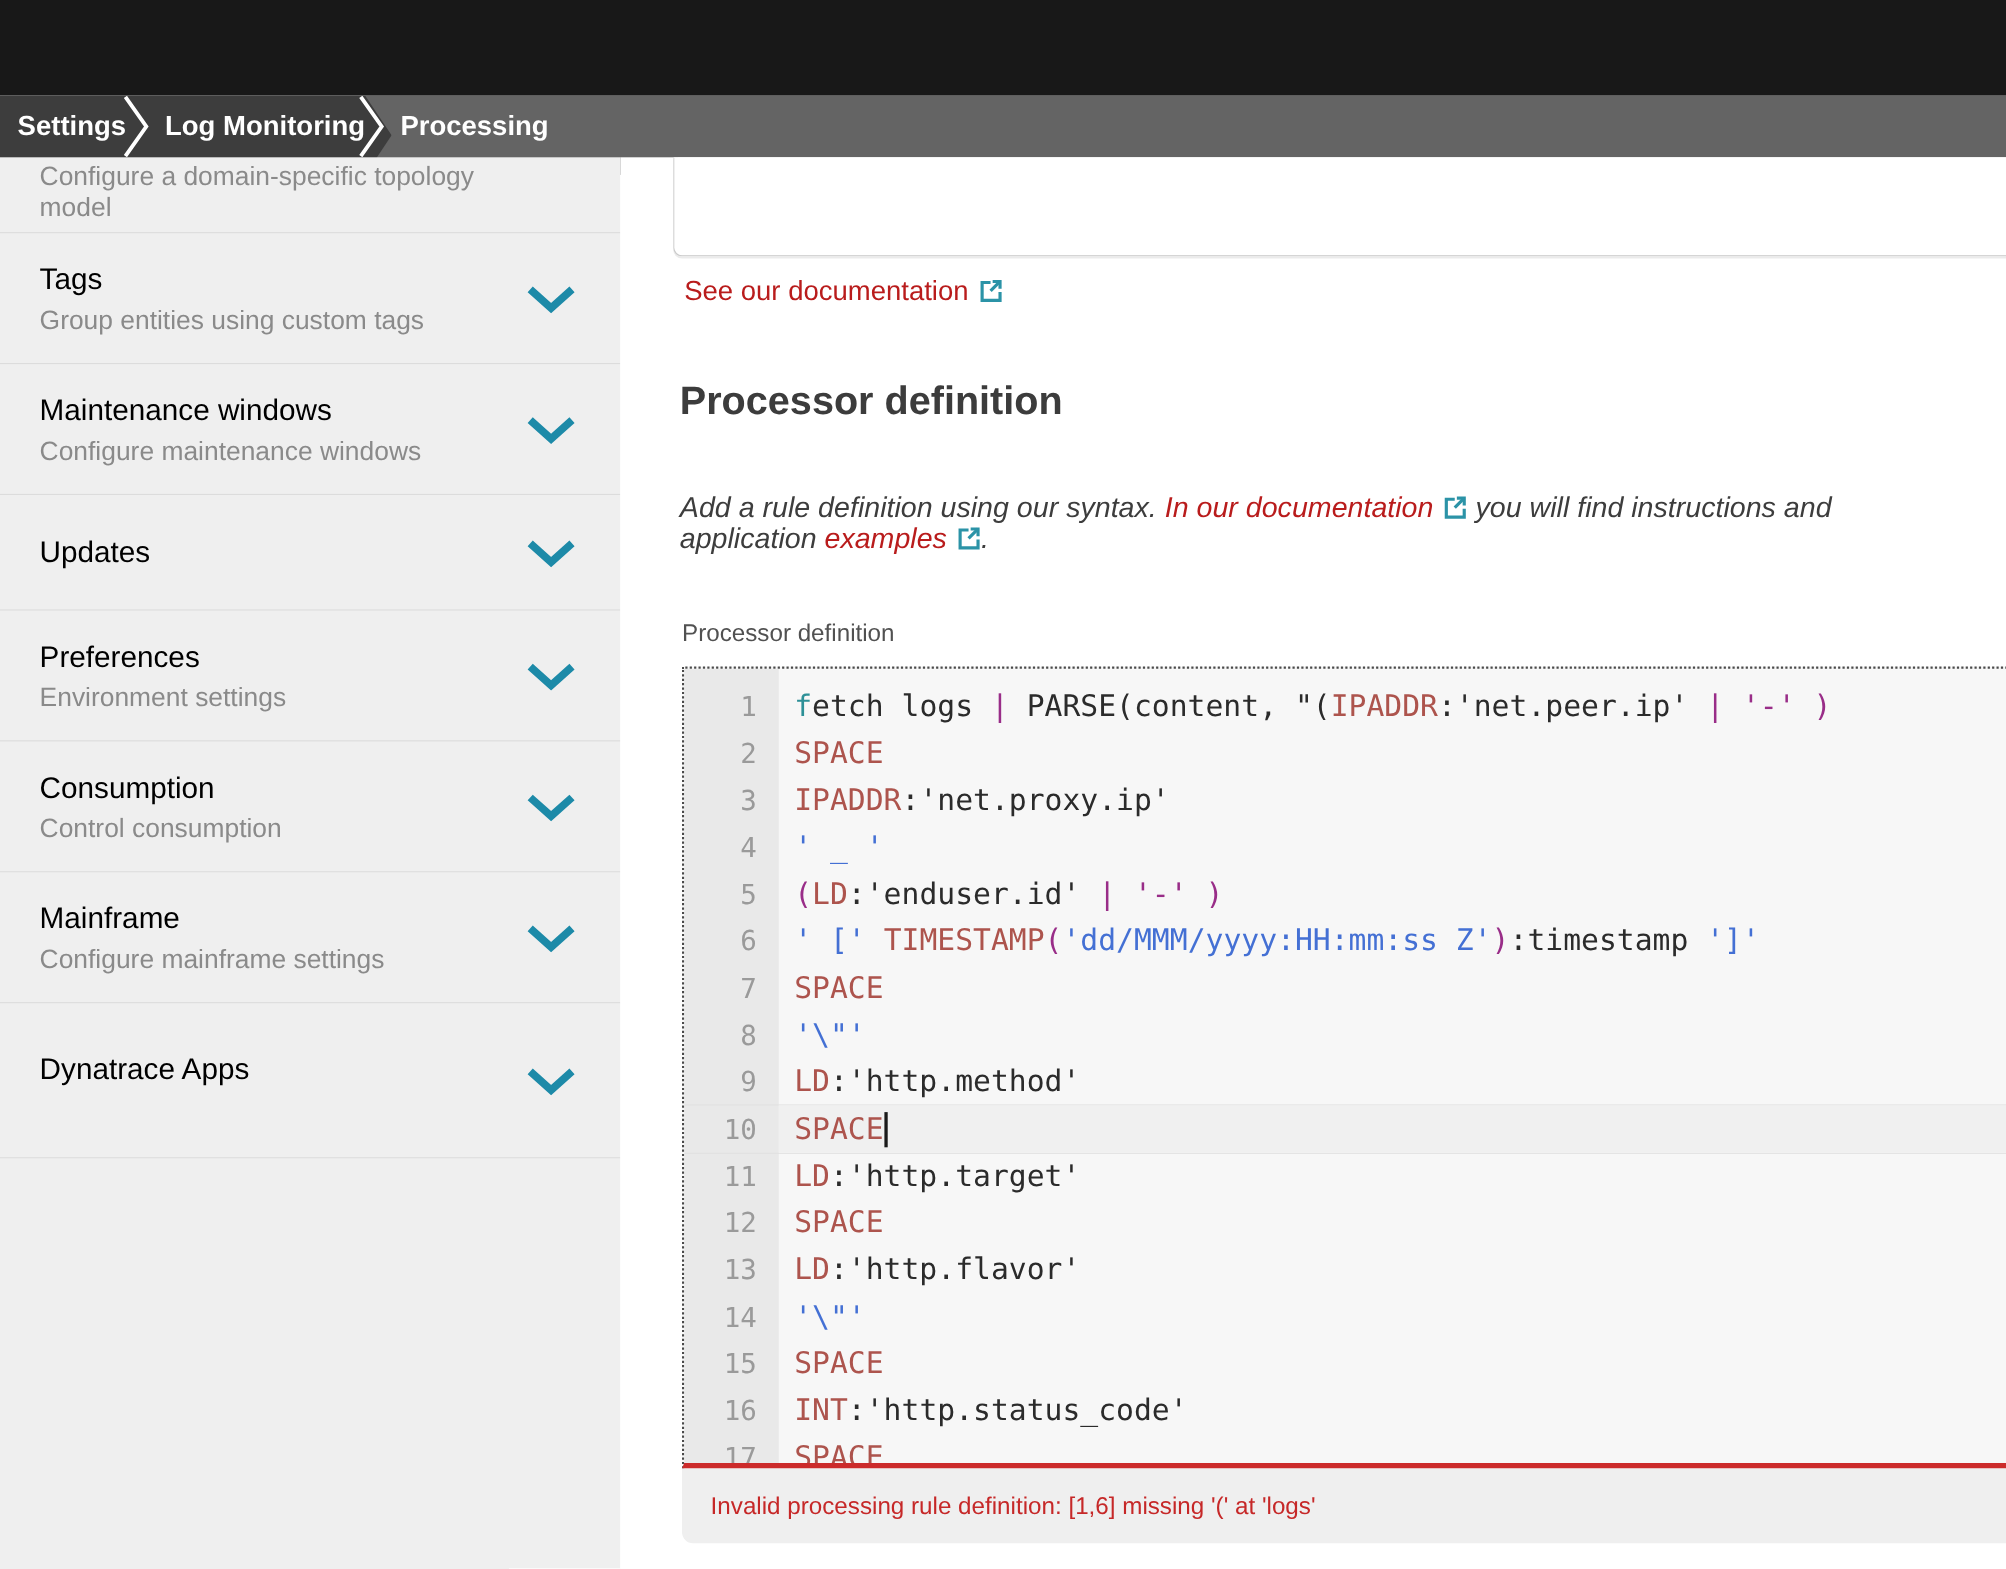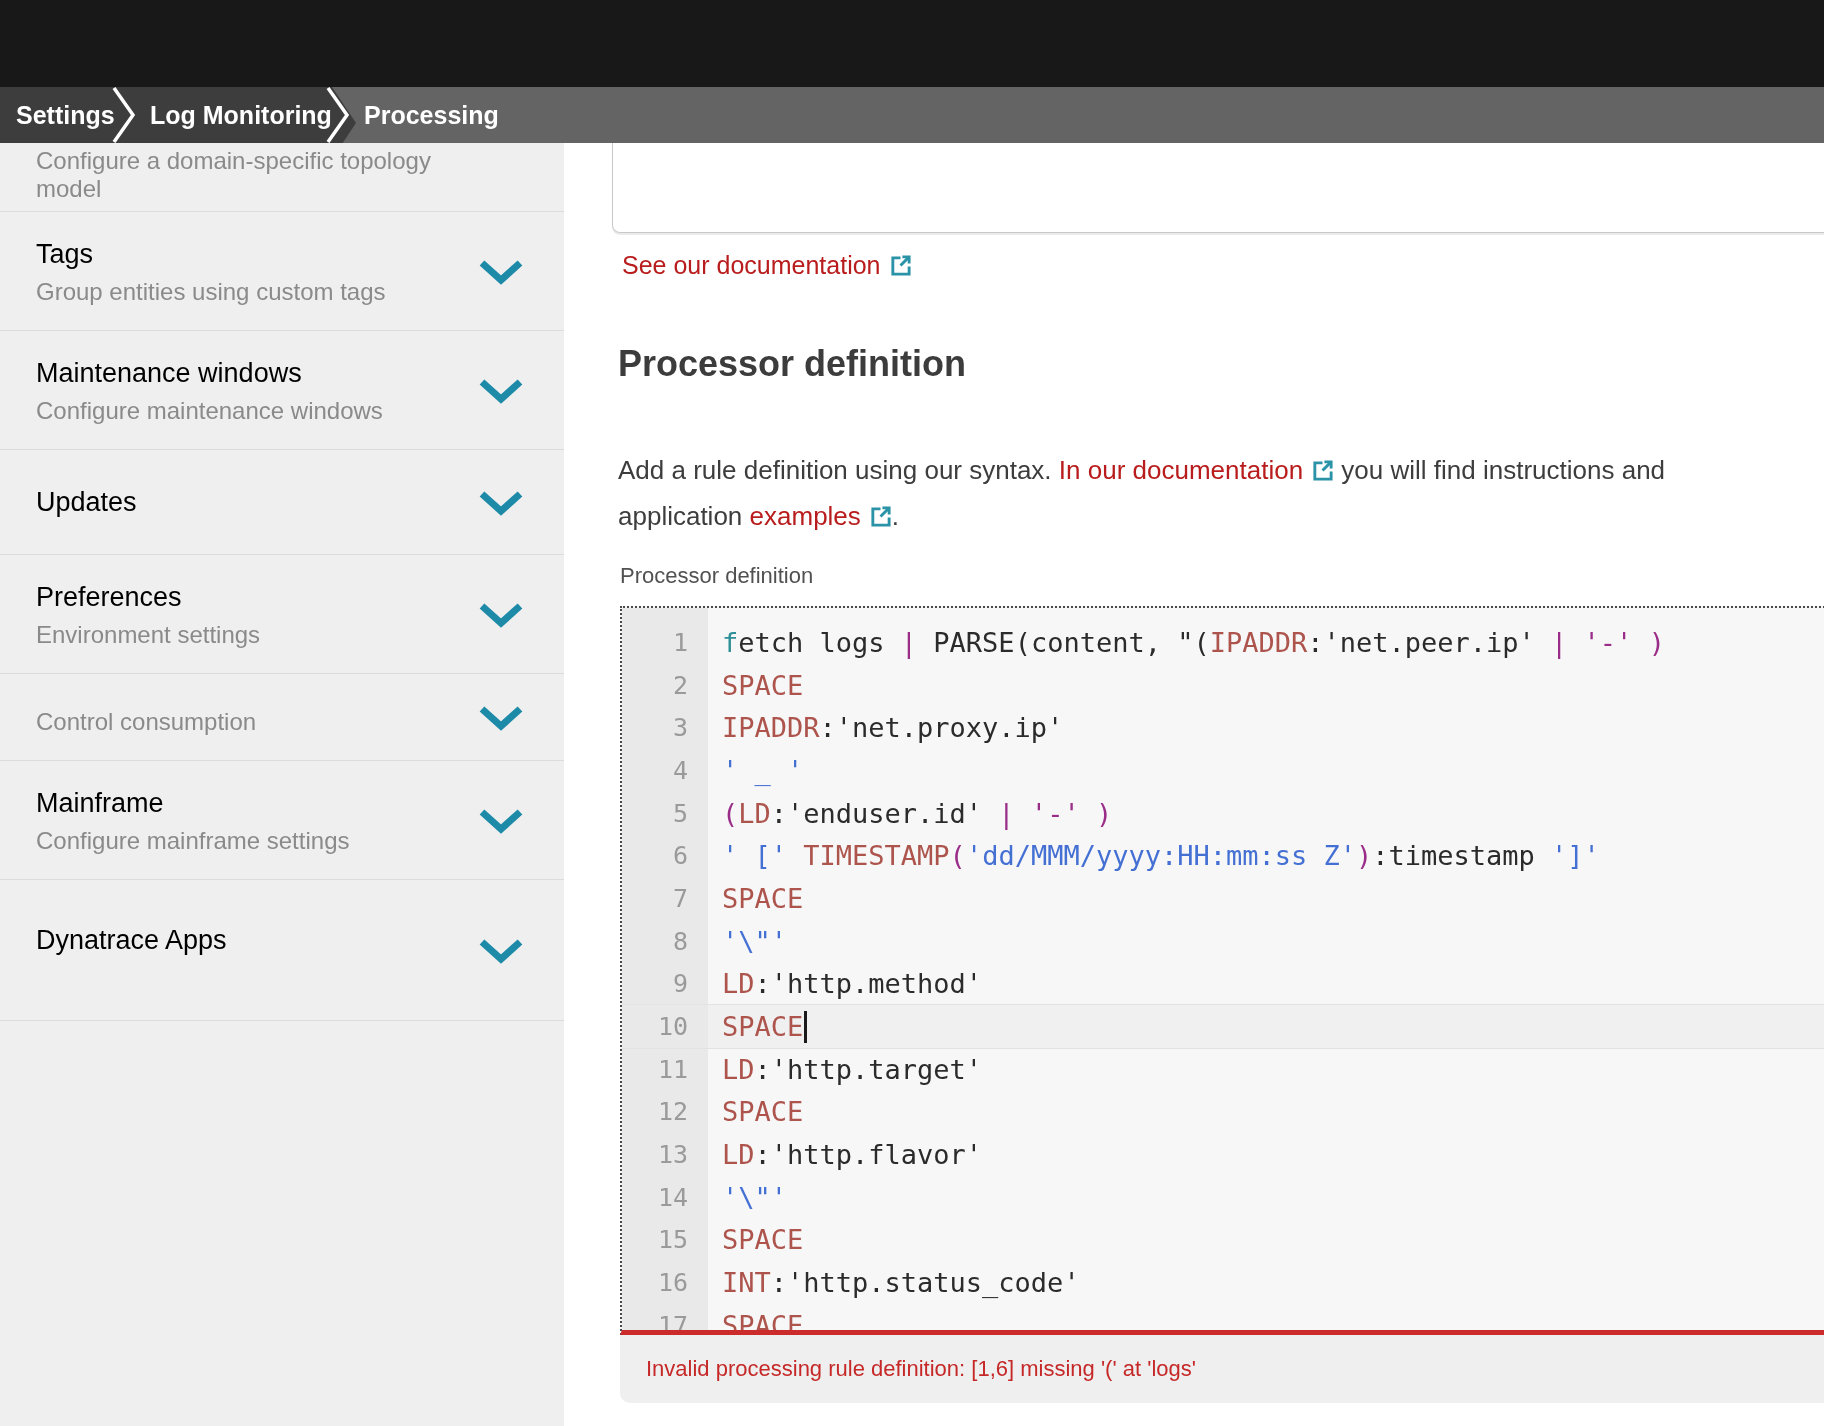--- a/index.html
+++ b/index.html
@@ -36,21 +36,21 @@
   
   .top-input{
     position:absolute;left:48px;top:0;right:-20px;height:89px;background:#fff;
     border:1px solid #c9c9c9;border-top:none;border-radius:0 0 8px 8px;
     box-shadow:0 2px 0 rgba(0,0,0,0.08);
   }
   .doc-link-row{position:absolute;left:58px;top:108px;font-size:25px;}
   .tlink{color:#b91c1c;text-decoration:none;cursor:pointer;}
   .ext-icon{vertical-align:-3px;margin-left:8px;}
   .section-title{position:absolute;left:54px;top:200px;font-size:36px;font-weight:700;color:#3c3c3c;margin:0;}
-  .intro{position:absolute;left:54px;top:278px;width:1135px;font-size:26px;line-height:46px;color:#3d3d3d;}
+  .intro{position:absolute;left:54px;top:278px;width:1135px;font-size:26px;line-height:28px;color:#3d3d3d;font-style:italic;}
   .field-label{position:absolute;left:56px;top:420px;font-size:22px;color:#515151;}
   
   .editor{
     position:absolute;left:56px;top:463px;right:-8px;height:729px;background:#f7f7f7;
     border:2px dotted #4a4a4a;border-bottom:5px solid #cc2b2b;overflow:hidden;
     box-sizing:border-box;cursor:text;
   }
   .editor::before{content:"";position:absolute;left:0;top:0;bottom:0;width:86px;background:#e9e9e9;}
   .code-lines{position:relative;padding-top:13px;}
   .line{display:flex;height:42.7px;align-items:center;}
@@ -122,20 +122,21 @@
         </svg>
       </div>
       <div class="sb-item">
         <div class="sb-title">Preferences</div>
         <div class="sb-sub">Environment settings</div>
         <svg class="sb-chevron" width="46" height="26" viewBox="0 0 46 26">
           <polyline points="4,4 23,21 42,4" fill="none" stroke="#1d8aa8" stroke-width="7"></polyline>
         </svg>
       </div>
       <div class="sb-item">
+        <div class="sb-title">Consumption</div>
         <div class="sb-sub">Control consumption</div>
         <svg class="sb-chevron" width="46" height="26" viewBox="0 0 46 26">
           <polyline points="4,4 23,21 42,4" fill="none" stroke="#1d8aa8" stroke-width="7"></polyline>
         </svg>
       </div>
       <div class="sb-item">
         <div class="sb-title">Mainframe</div>
         <div class="sb-sub">Configure mainframe settings</div>
         <svg class="sb-chevron" width="46" height="26" viewBox="0 0 46 26">
           <polyline points="4,4 23,21 42,4" fill="none" stroke="#1d8aa8" stroke-width="7"></polyline>

